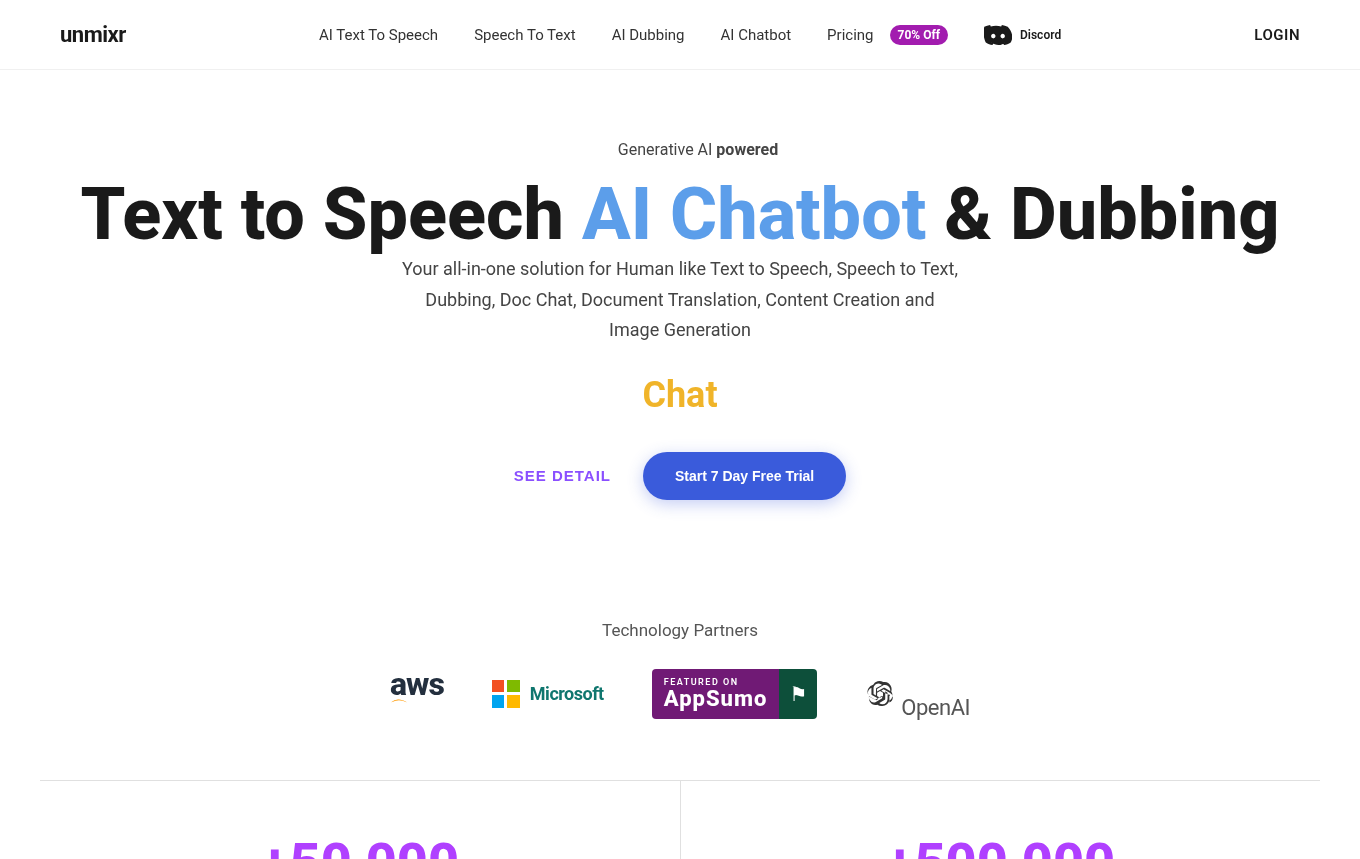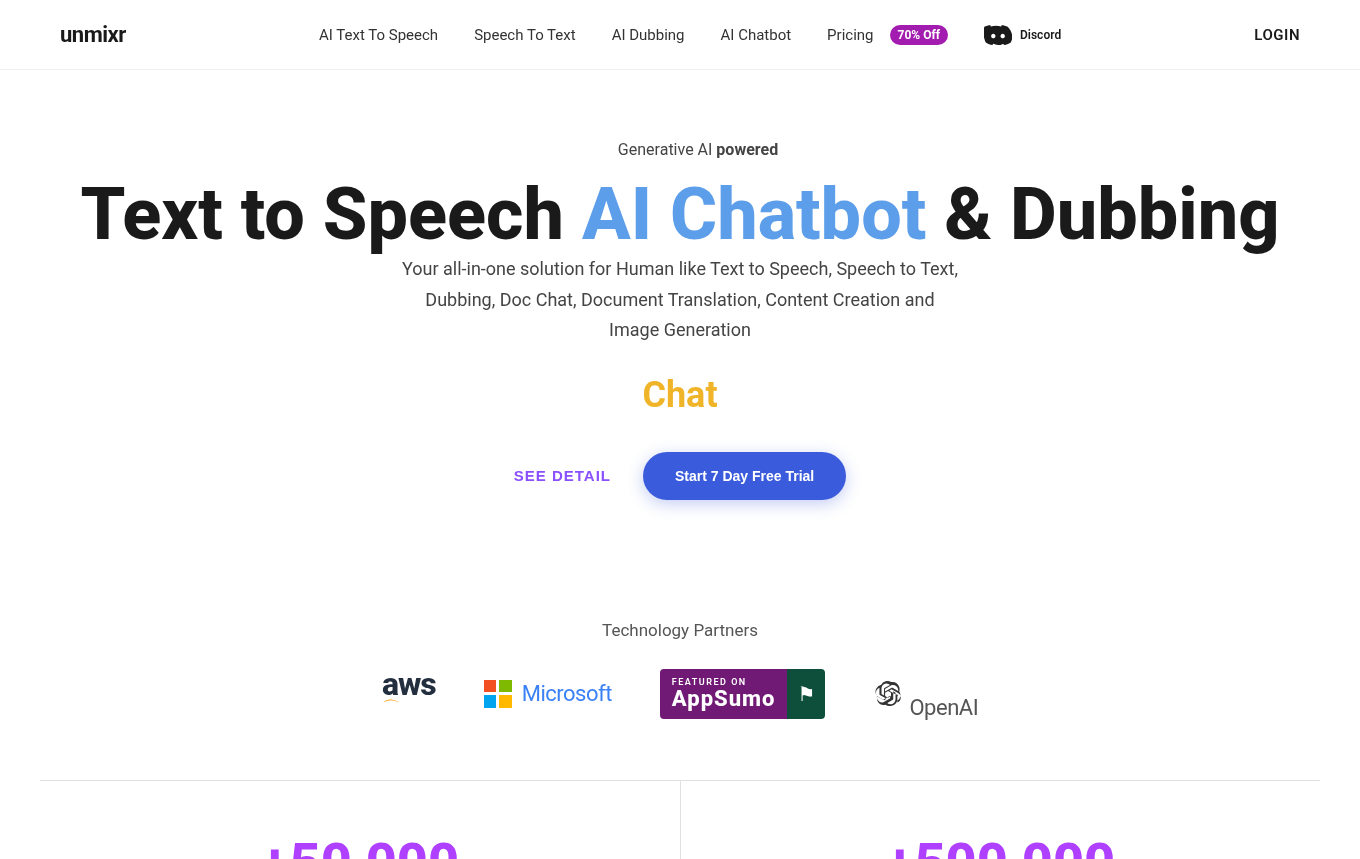--- a/index.html
+++ b/index.html
@@ -229,23 +229,23 @@
       width: 28px;
       height: 28px;
     }
 
     .ms-grid div:nth-child(1) { background: #F25022; }
     .ms-grid div:nth-child(2) { background: #7FBA00; }
     .ms-grid div:nth-child(3) { background: #00A4EF; }
     .ms-grid div:nth-child(4) { background: #FFB900; }
 
     .ms-text {
-      font-size: 22px;
-      color: #3b82f6;
-      font-weight: 400;
+      font-size: 18px;
+      color: #0f766e;
+      font-weight: 700;
       letter-spacing: -0.5px;
     }
 
     
     .openai-logo {
       display: flex;
       align-items: center;
       gap: 8px;
     }
 

